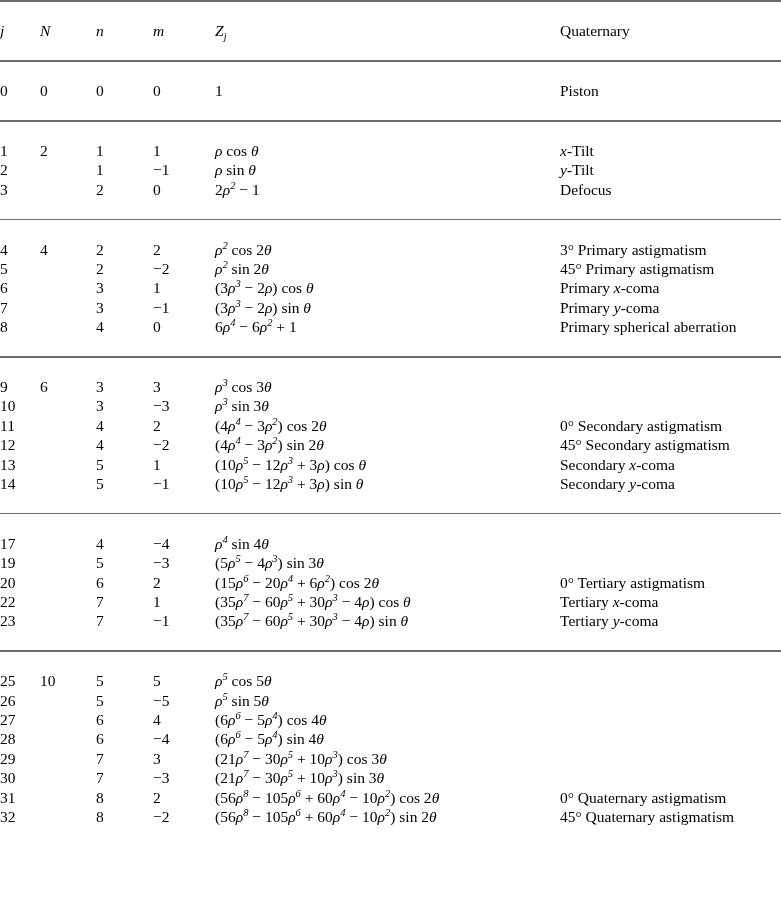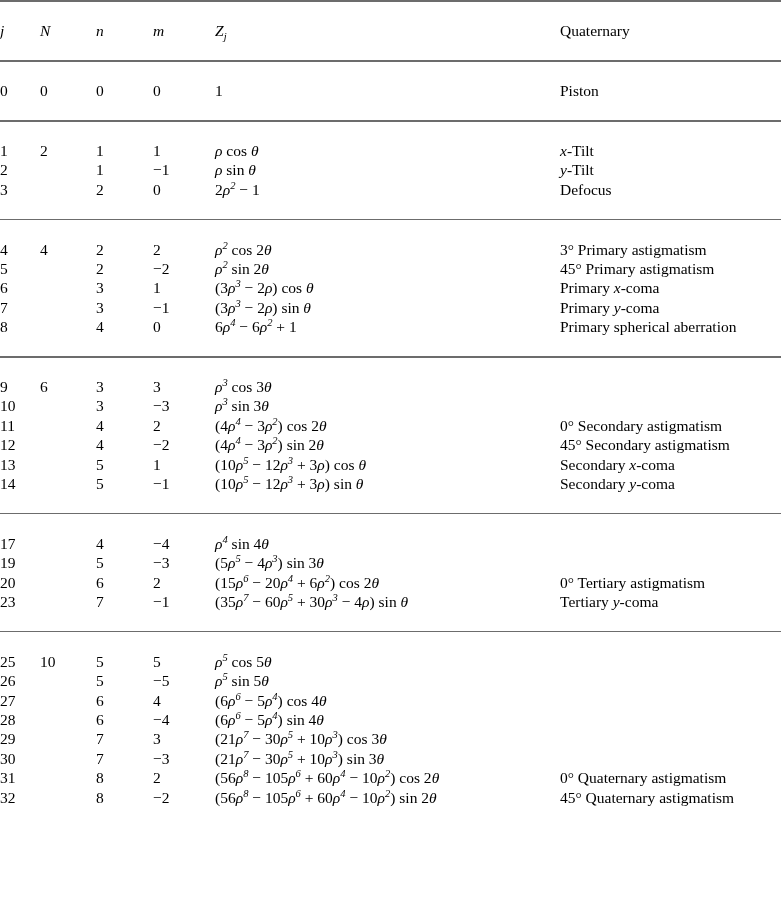--- a/index.html
+++ b/index.html
@@ -298,20 +298,28 @@
         </tr>
         <tr>
           <td class="col-j">20</td>
           <td class="col-N"></td>
           <td class="col-n">6</td>
           <td class="col-m">2</td>
           <td class="col-Z mathrow">(15<span class="it">ρ</span><sup>6</sup> − 20<span class="it">ρ</span><sup>4</sup> + 6<span class="it">ρ</span><sup>2</sup>) cos 2<span class="it">θ</span></td>
           <td class="col-A">0° Tertiary astigmatism</td>
         </tr>
         <tr>
+          <td class="col-j">22</td>
+          <td class="col-N"></td>
+          <td class="col-n">7</td>
+          <td class="col-m">1</td>
+          <td class="col-Z mathrow">(35<span class="it">ρ</span><sup>7</sup> − 60<span class="it">ρ</span><sup>5</sup> + 30<span class="it">ρ</span><sup>3</sup> − 4<span class="it">ρ</span>) cos <span class="it">θ</span></td>
+          <td class="col-A">Tertiary <span class="it">x</span>-coma</td>
+        </tr>
+        <tr>
           <td class="col-j">23</td>
           <td class="col-N"></td>
           <td class="col-n">7</td>
           <td class="col-m">−1</td>
           <td class="col-Z mathrow">(35<span class="it">ρ</span><sup>7</sup> − 60<span class="it">ρ</span><sup>5</sup> + 30<span class="it">ρ</span><sup>3</sup> − 4<span class="it">ρ</span>) sin <span class="it">θ</span></td>
           <td class="col-A">Tertiary <span class="it">y</span>-coma</td>
         </tr>
         <tr>
           <td colspan="6" class="spacer-sm"></td>
         </tr>

